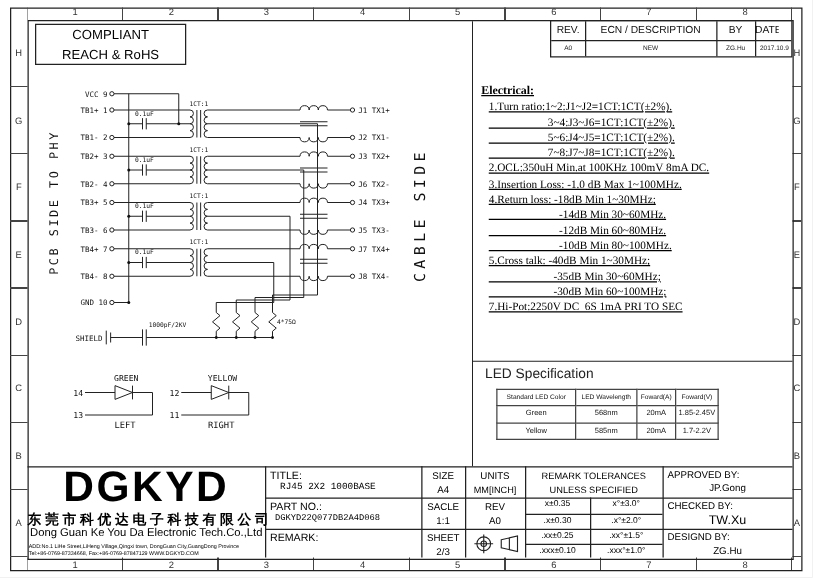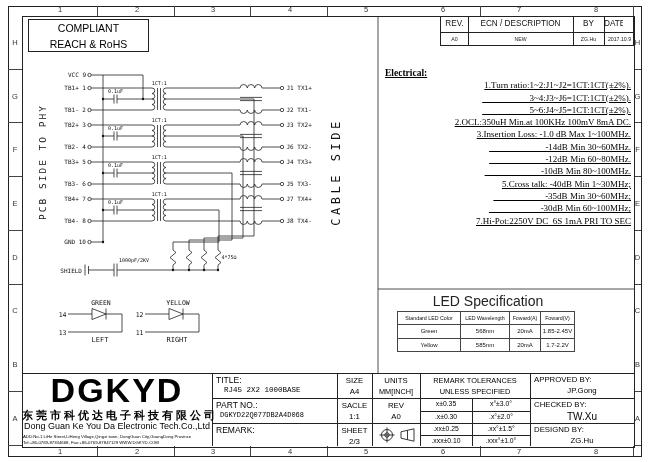--- a/index.html
+++ b/index.html
@@ -19,24 +19,24 @@
   
   #rev-table{left:440px;top:16px;width:194px;height:30px;border:1px solid #222;box-sizing:border-box;}
   #rev-table .hline{position:absolute;left:0;top:15px;width:100%;height:1px;background:#222;}
   #rev-table .vline{position:absolute;top:0;width:1px;height:100%;background:#222;}
   .rev-cell{position:absolute;text-align:center;overflow:hidden;white-space:nowrap;}
   .rev-h{font-size:8.2px;line-height:14px;top:0;height:14px;}
   .rev-d{font-size:5.2px;line-height:14px;top:15px;height:14px;color:#222;}
   
   #electrical{left:385px;top:67px;width:246px;}
   .eline{font-family:"Liberation Serif",serif;font-size:9px;line-height:12.3px;white-space:pre;color:#000;text-decoration:underline;}
-  .eline.item{padding-left:6px;text-align:right;}
+  .eline.item{padding-left:6px;}
   .eline.h{font-weight:bold;font-size:9.5px;}
   
-  #led-title{left:388px;top:293px;width:200px;text-align:center;font-size:14px;color:#222;}
+  #led-title{left:388px;top:293px;width:200px;font-size:11px;color:#222;}
   #led-table{left:397px;top:311px;border-collapse:collapse;}
   #led-table td{border:1px solid #444;text-align:center;padding:0;color:#111;}
   #led-table .hh td{font-size:5.3px;height:12px;}
   #led-table .dr td{font-size:6px;height:12.5px;}
   
   .tbl-line{background:#222;}
   .tb-txt{position:absolute;white-space:nowrap;color:#000;}
   .mono{font-family:"Liberation Mono",monospace;}
   .ctr{text-align:center;}
   svg text{font-family:"DejaVu Sans Mono",monospace;fill:#111;}
@@ -218,22 +218,24 @@
     <text x="143.5" y="316.5" font-size="6.5" text-anchor="end">12</text>
     <text x="143.5" y="334.5" font-size="6.5" text-anchor="end">11</text>
     <text x="177" y="342" font-size="7" text-anchor="middle">RIGHT</text>
   </svg>
 
   <div class="abs" id="electrical">
     <div class="eline h">Electrical:</div>
     <div class="eline item">1.Turn ratio:1~2:J1~J2=1CT:1CT(±2%).</div>
     <div class="eline item">                     3~4:J3~J6=1CT:1CT(±2%).</div>
     <div class="eline item">                     5~6:J4~J5=1CT:1CT(±2%).</div>
+    <div class="eline item">                     7~8:J7~J8=1CT:1CT(±2%).</div>
     <div class="eline item">2.OCL:350uH Min.at 100KHz 100mV 8mA DC.</div>
     <div class="eline item">3.Insertion Loss: -1.0 dB Max 1~100MHz.</div>
+    <div class="eline item">4.Return loss: -18dB Min 1~30MHz;</div>
     <div class="eline item">                         -14dB Min 30~60MHz.</div>
     <div class="eline item">                         -12dB Min 60~80MHz.</div>
     <div class="eline item">                         -10dB Min 80~100MHz.</div>
     <div class="eline item">5.Cross talk: -40dB Min 1~30MHz;</div>
     <div class="eline item">                       -35dB Min 30~60MHz;</div>
     <div class="eline item">                       -30dB Min 60~100MHz;</div>
     <div class="eline item">7.Hi-Pot:2250V DC  6S 1mA PRI TO SEC</div>
   </div>
 
   <div class="abs" id="led-title">LED Specification</div>

